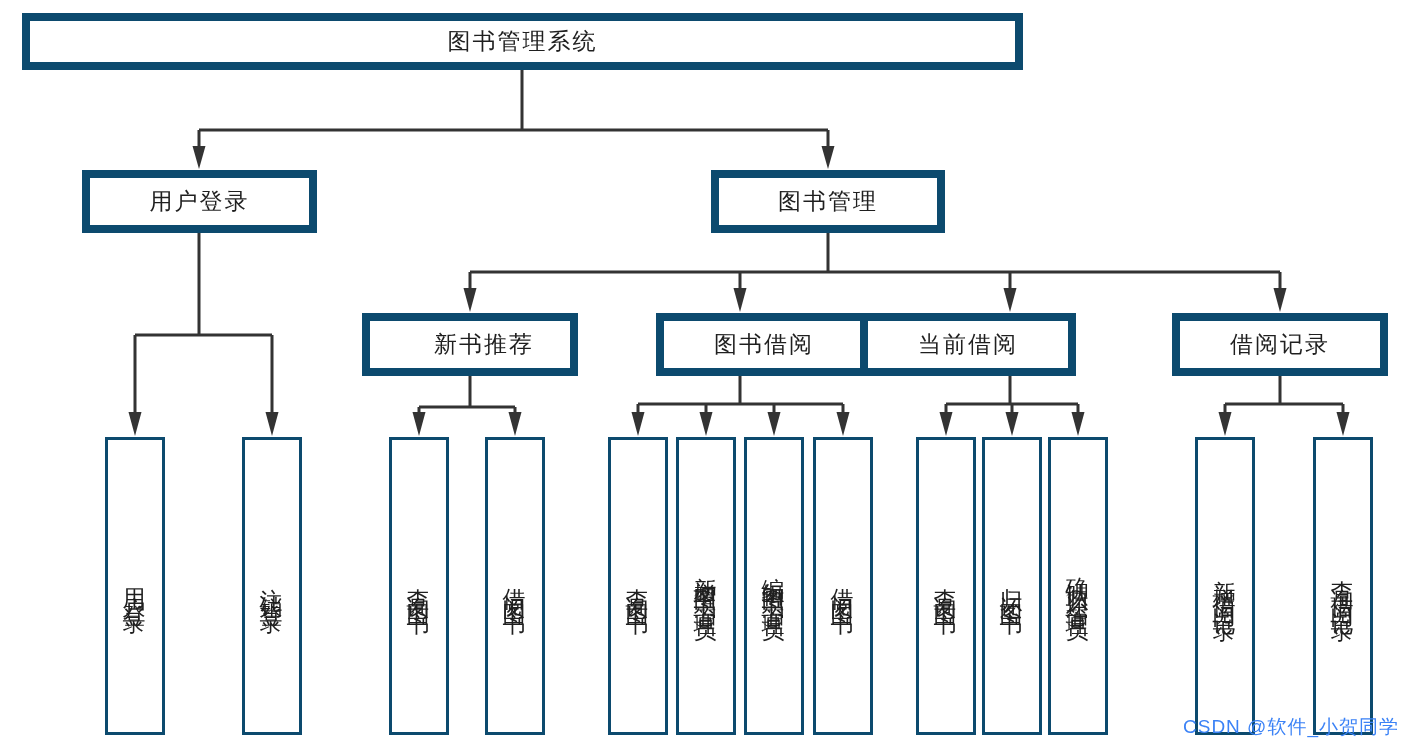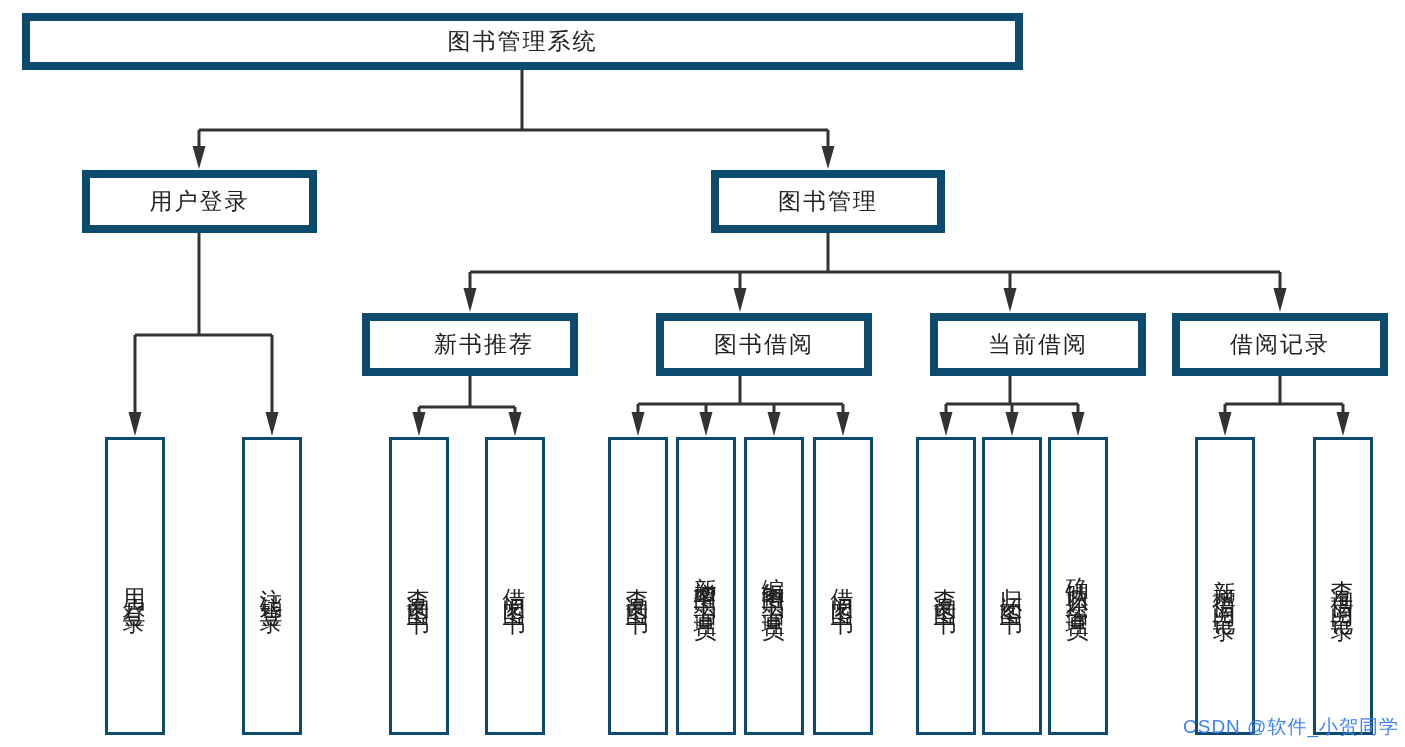--- a/index.html
+++ b/index.html
@@ -29,21 +29,21 @@
     letter-spacing: 2px;
     color: #1f1f1f;
     white-space: nowrap;
   }
   .root  { left: 22px;  top: 13px;  width: 1001px; height: 57px; }
   .l2a   { left: 82px;  top: 170px; width: 235px;  height: 63px; }
   .l2b   { left: 711px; top: 170px; width: 234px;  height: 63px; }
   .l3    { top: 313px; width: 216px; height: 63px; }
   .l3a   { left: 362px; padding-left: 28px; }
   .l3b   { left: 632px; margin-left: 24px; }
-  .l3c   { left: 930px; }
+  .l3c   { left: 860px; }
   .l3d   { left: 1172px; }
   .leaf {
     top: 437px;
     width: 60px;
     height: 298px;
     writing-mode: vertical-rl;
     text-orientation: mixed;
     letter-spacing: 8px;
     font-size: 23px;
     border-width: 3px;

